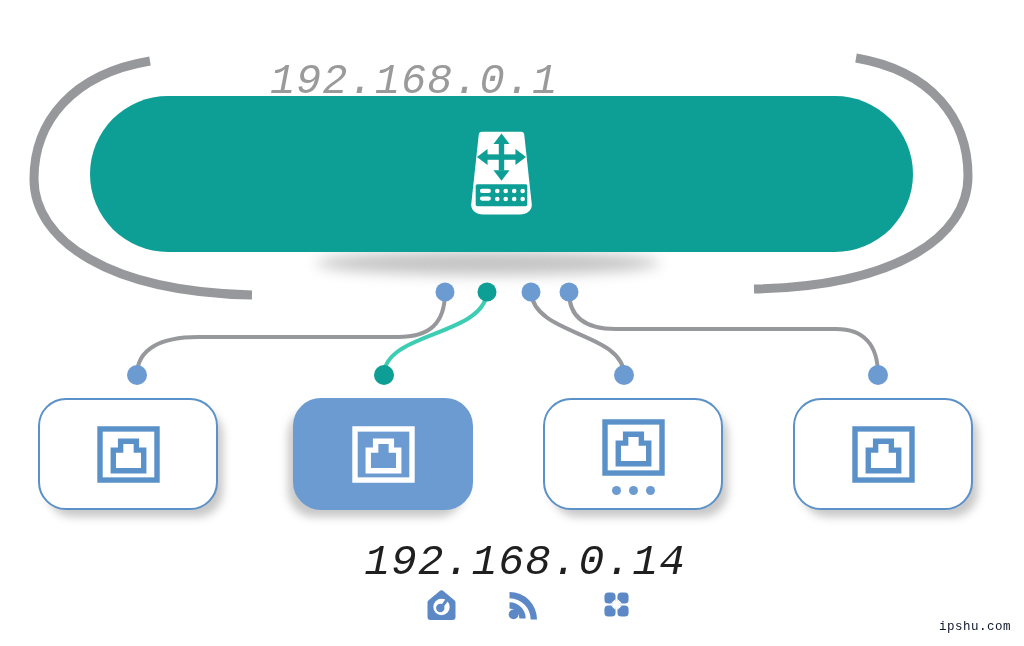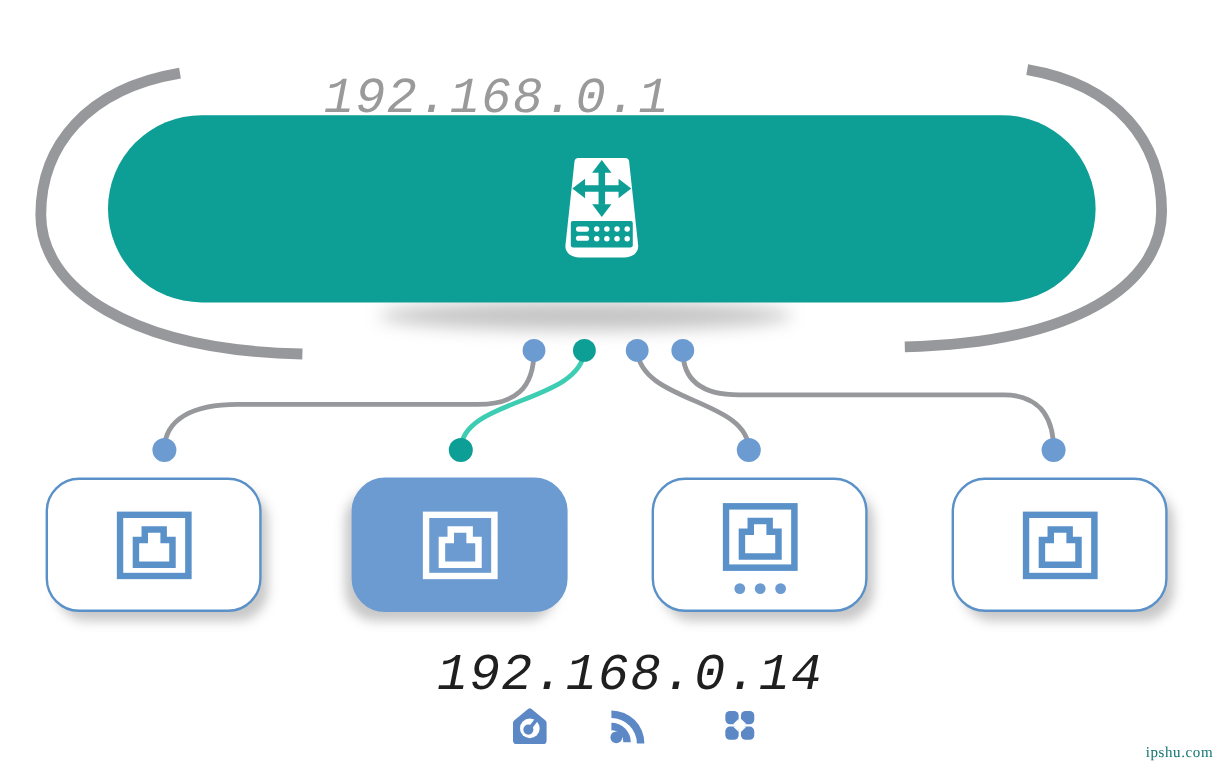--- a/index.html
+++ b/index.html
@@ -5,21 +5,21 @@
   html,body{margin:0;padding:0;background:#fff;}
   #canvas{position:relative;width:1024px;height:646px;background:#ffffff;overflow:hidden;
           font-family:"Liberation Mono","DejaVu Sans Mono",monospace;}
   .abs{position:absolute;}
 
   
   #router-ip{top:34px;left:0;width:828px;text-align:center;
     font-size:42px;font-style:italic;color:#9a9a9a;letter-spacing:1px;margin-top:24px;}
   #device-ip{top:538px;left:0;width:1024px;text-align:center;transform:translateX(13px);
     font-size:43px;font-style:italic;color:#1f1f1f;letter-spacing:1px;}
-  #watermark{right:13px;top:620px;font-size:12.5px;color:#0f766e;letter-spacing:0.5px;font-family:Liberation Serif, serif;}
+  #watermark{right:13px;top:620px;font-size:12.5px;color:#0f172a;letter-spacing:0.5px;}
 
   
   #pill-shadow{left:316px;top:251px;width:344px;height:24px;border-radius:50%;
     background:#8a8a8a;filter:blur(7px);opacity:.5;}
   #router-pill{left:90px;top:96px;width:823px;height:156px;border-radius:78px;
     background:#0d9e96;display:flex;align-items:center;justify-content:center;}
 
   
   #overlay{left:0;top:0;width:1024px;height:646px;}
 

